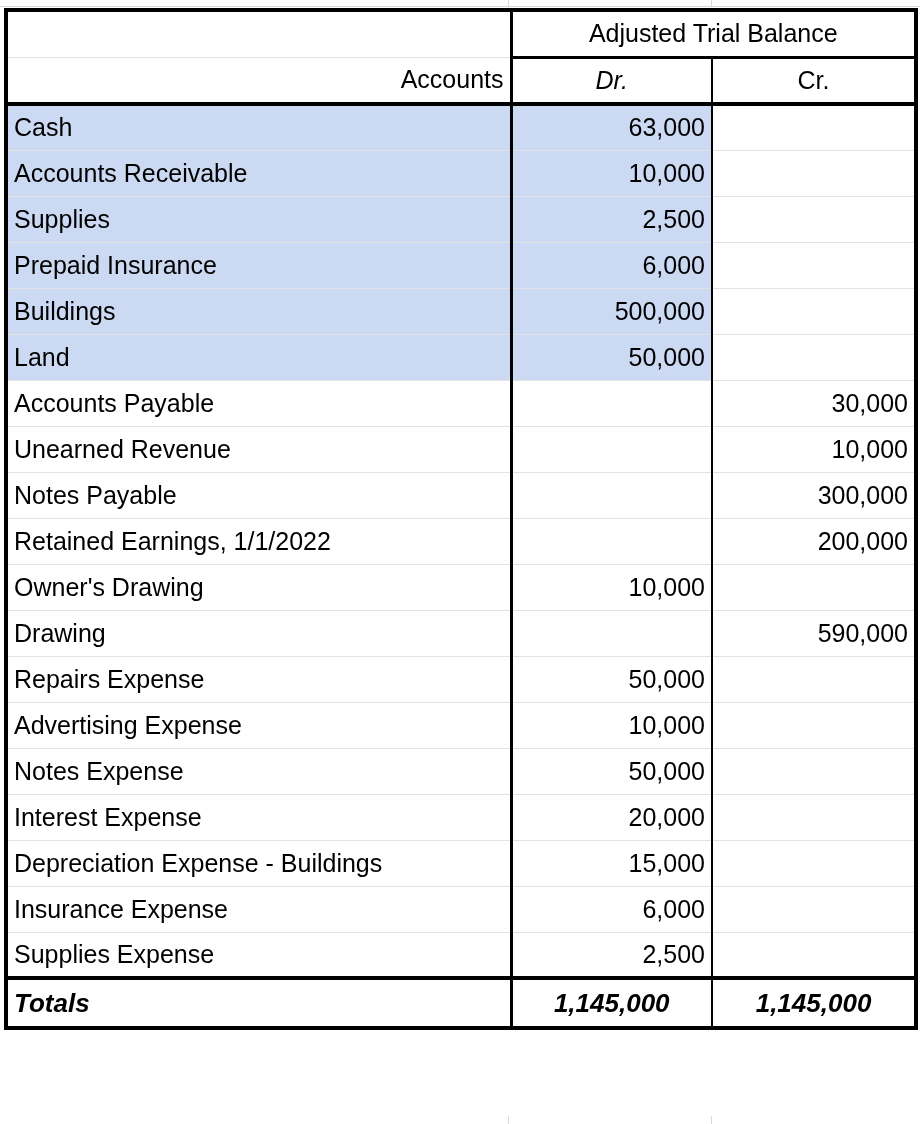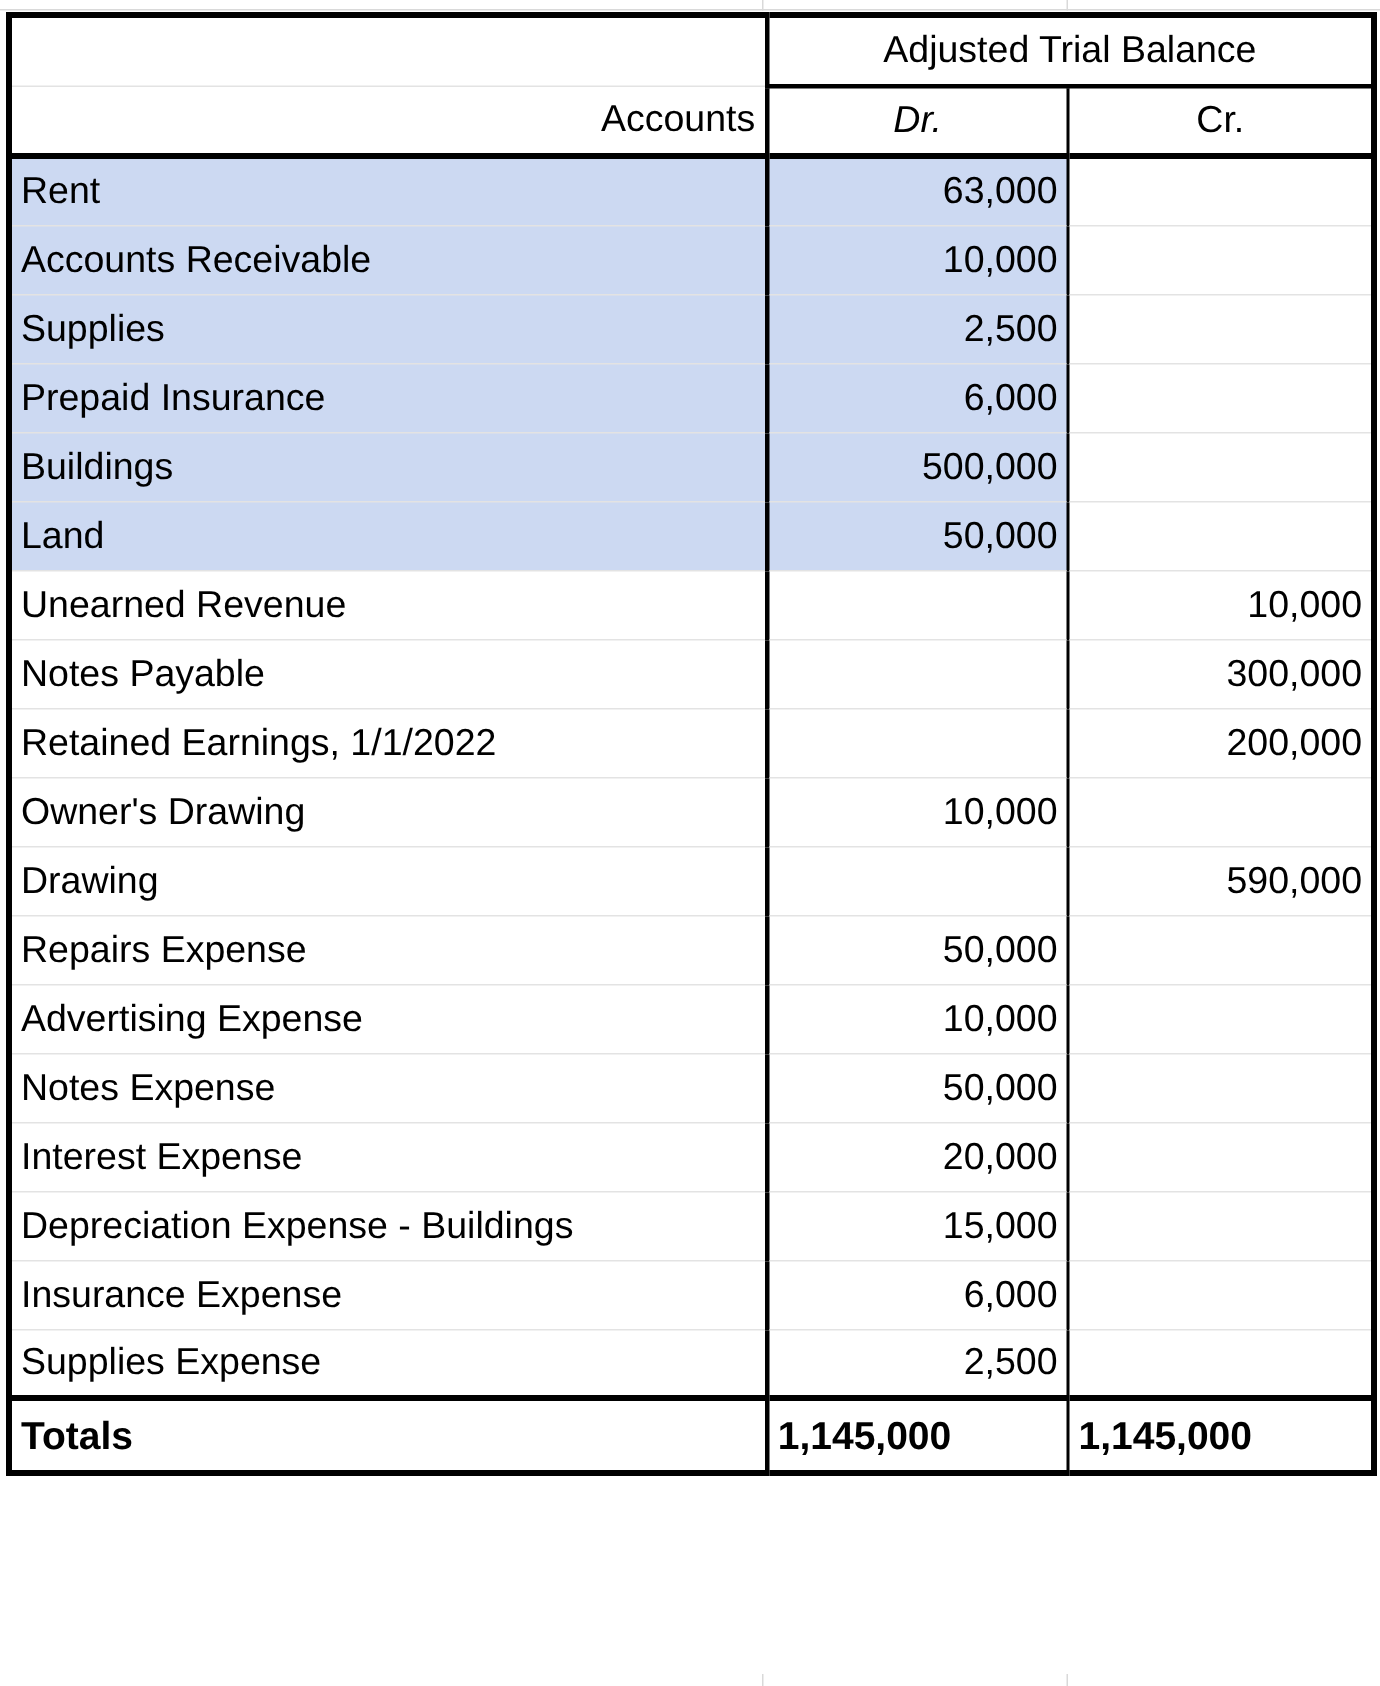--- a/index.html
+++ b/index.html
@@ -103,23 +103,24 @@
   tr.r-body td.cr { border-left: 2px solid #000; }
 
   td.hl { background: #ccd9f2; }
 
   
   tr.r-totals td {
     height: 50px;
     font-weight: bold;
     font-size: 26px;
     border-top: 4px solid #000;
+    font-style: italic;
   }
   tr.r-totals td.acct { text-align: left; }
-  tr.r-totals td.dr, tr.r-totals td.cr { text-align: left; }
+  tr.r-totals td.dr, tr.r-totals td.cr { text-align: center; }
   tr.r-totals td.dr { border-left: 3px solid #000; }
   tr.r-totals td.cr { border-left: 2px solid #000; }
 </style>
 </head>
 <body>
 
 <div id="page">
 
   <div class="sheet-gridline" style="left:0; top:6px; width:920px; height:1px;"></div>
   <div class="sheet-gridline" style="left:508px; top:0; width:1px; height:7px;"></div>
@@ -141,21 +142,21 @@
           <td class="title-cell" colspan="2">Adjusted Trial Balance</td>
         </tr>
 
         <tr class="r-colhead">
           <td class="acct-head">Accounts</td>
           <td class="dr-head">Dr.</td>
           <td class="cr-head">Cr.</td>
         </tr>
 
       <tr class="r-body">
-            <td class="acct hl">Rent</td>
+            <td class="acct hl">Cash</td>
             <td class="dr hl">63,000</td>
             <td class="cr"></td>
           </tr>
           <tr class="r-body">
             <td class="acct hl">Accounts Receivable</td>
             <td class="dr hl">10,000</td>
             <td class="cr"></td>
           </tr>
           <tr class="r-body">
             <td class="acct hl">Supplies</td>
@@ -169,20 +170,25 @@
           </tr>
           <tr class="r-body">
             <td class="acct hl">Buildings</td>
             <td class="dr hl">500,000</td>
             <td class="cr"></td>
           </tr>
           <tr class="r-body">
             <td class="acct hl">Land</td>
             <td class="dr hl">50,000</td>
             <td class="cr"></td>
+          </tr>
+          <tr class="r-body">
+            <td class="acct">Accounts Payable</td>
+            <td class="dr"></td>
+            <td class="cr">30,000</td>
           </tr>
           <tr class="r-body">
             <td class="acct">Unearned Revenue</td>
             <td class="dr"></td>
             <td class="cr">10,000</td>
           </tr>
           <tr class="r-body">
             <td class="acct">Notes Payable</td>
             <td class="dr"></td>
             <td class="cr">300,000</td>

